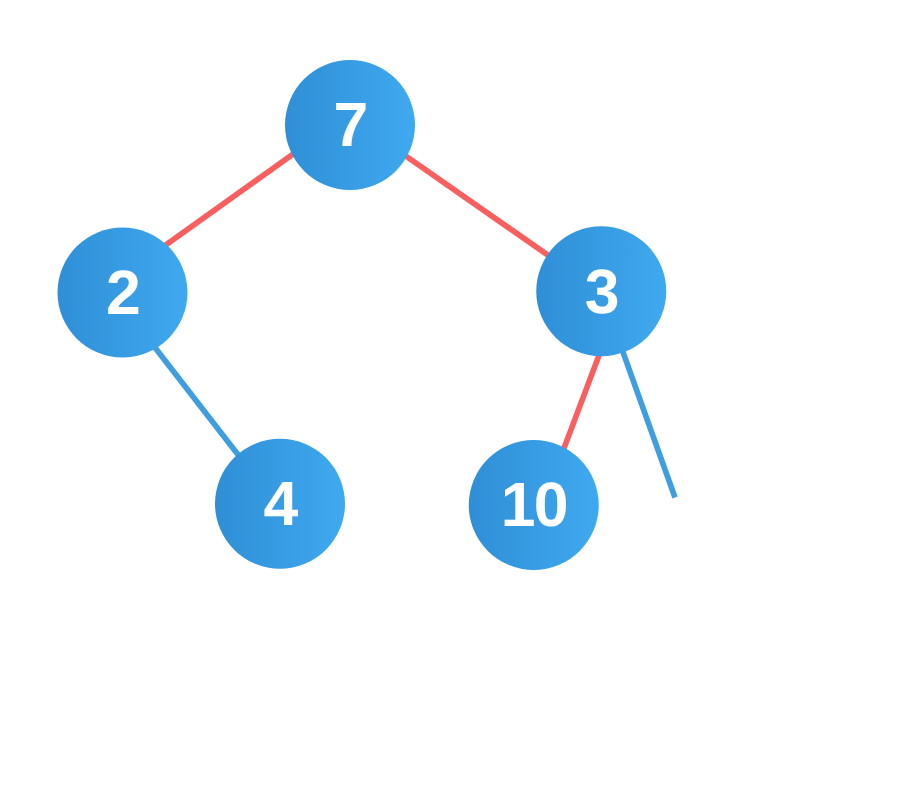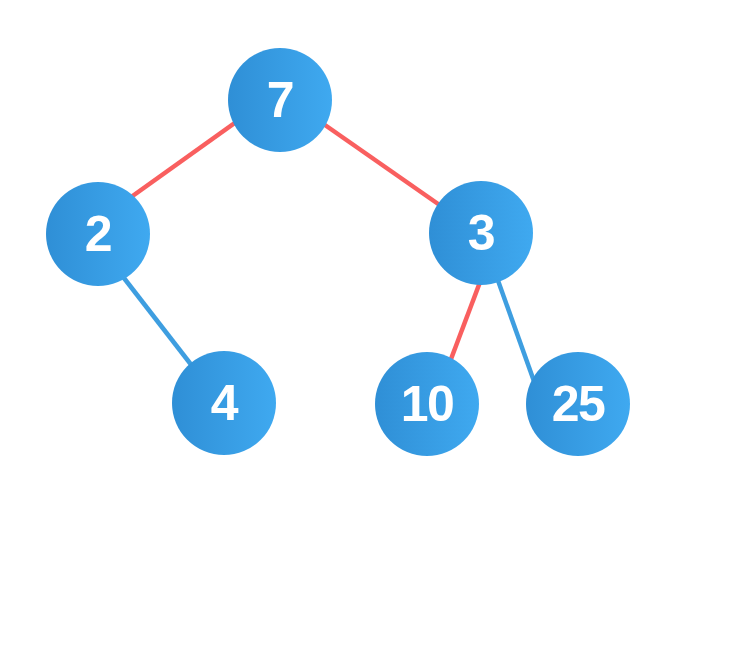--- a/index.html
+++ b/index.html
@@ -59,16 +59,13 @@
     </div>
     <div class="tree-node" style="left: 429px; top: 181px; width: 104px; height: 104px; background: linear-gradient(90deg, rgb(47, 143, 214) 0%, rgb(63, 169, 240) 100%);">
       <span class="node-label" style="color: rgb(255, 255, 255);">3</span>
     </div>
     <div class="tree-node" style="left: 172px; top: 351px; width: 104px; height: 104px; background: linear-gradient(90deg, rgb(47, 143, 214) 0%, rgb(63, 169, 240) 100%);">
       <span class="node-label" style="color: rgb(255, 255, 255);">4</span>
     </div>
     <div class="tree-node" style="left: 375px; top: 352px; width: 104px; height: 104px; background: linear-gradient(90deg, rgb(47, 143, 214) 0%, rgb(63, 169, 240) 100%);">
       <span class="node-label" style="color: rgb(255, 255, 255);">10</span>
     </div>
-    <div class="tree-node" style="left: 526px; top: 352px; width: 104px; height: 104px; background: linear-gradient(90deg, rgb(47, 143, 214) 0%, rgb(63, 169, 240) 100%);">
-      <span class="node-label" style="color: rgb(255, 255, 255);">25</span>
-    </div>
   </div>
 
 </body></html>

